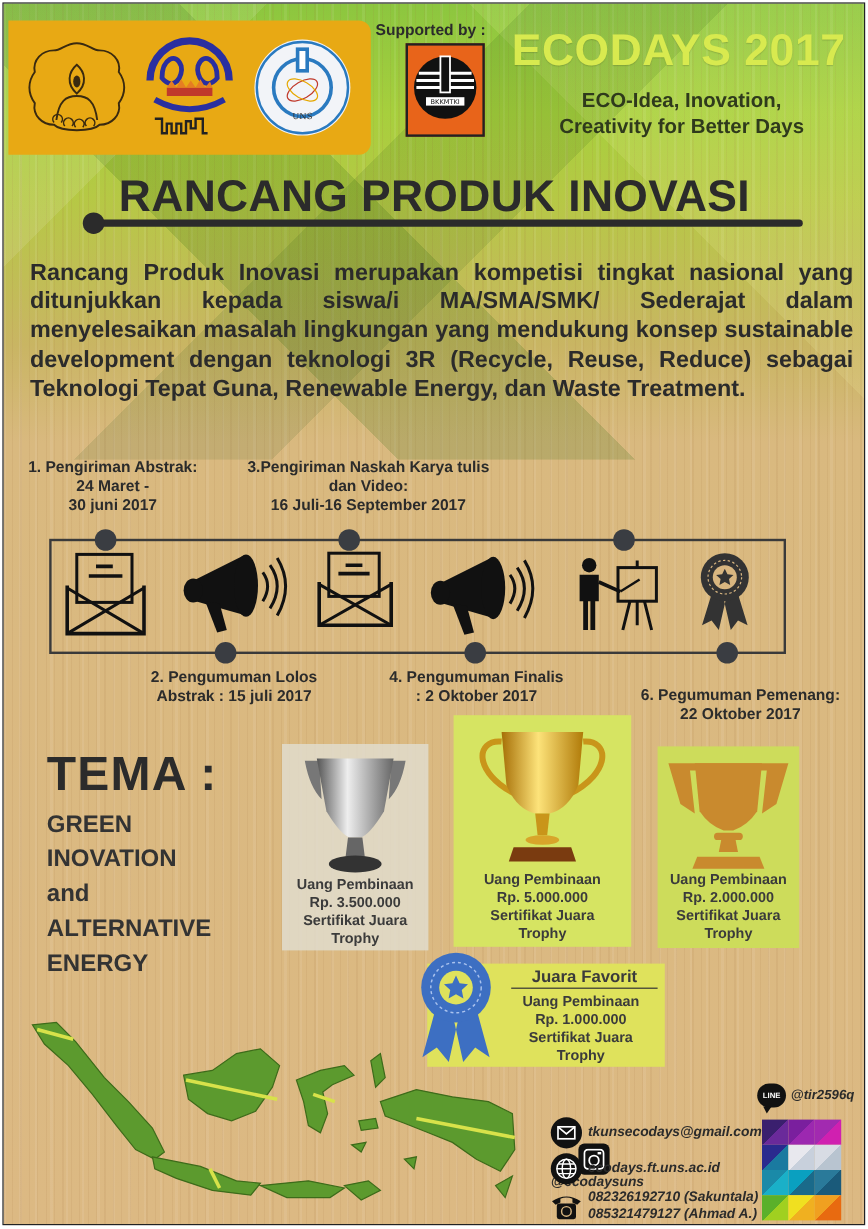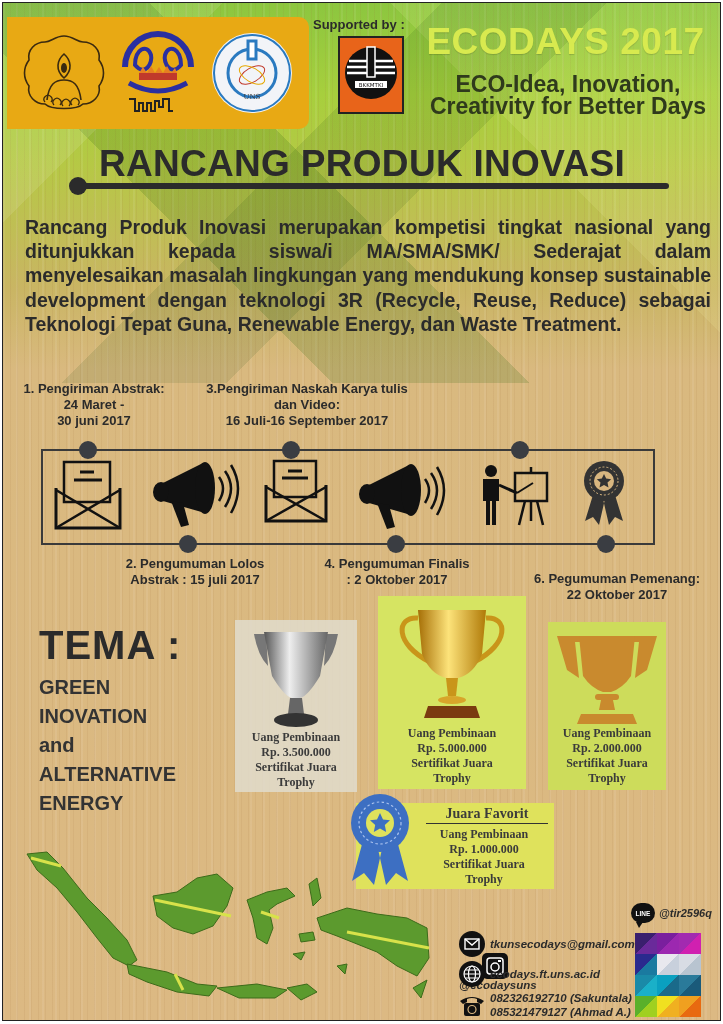--- a/index.html
+++ b/index.html
@@ -36,21 +36,21 @@
     position: absolute; left: 335px; top: 33px; width: 66px; height: 78px;
     background: #e8641a; border: 2px solid #222; display: flex; align-items: center; justify-content: center;
   }
   .event-title {
     position: absolute; left: 410px; top: 18px; width: 305px; text-align: center;
     font-family: "Liberation Sans", sans-serif; font-weight: bold; font-size: 37px; color: #d8ea4f;
     letter-spacing: 0.5px; text-shadow: 0 1px 1px rgba(0,0,0,0.15);
   }
   .tagline {
     position: absolute; left: 415px; top: 70px; width: 300px; text-align: center;
-    font-family: "Liberation Sans", sans-serif; font-weight: bold; font-size: 23px; line-height: 22px; color: #2f3a1c;
+    font-family: "Liberation Sans", sans-serif; font-weight: bold; font-size: 17px; line-height: 22px; color: #2f3a1c;
   }
   .main-title {
     position: absolute; left: 96px; top: 140px; width: 580px;
     font-family: "Liberation Sans", sans-serif; font-weight: bold; font-size: 37px; color: #2b2b2b;
     letter-spacing: 0.3px;
   }
   .title-line { position: absolute; left: 74px; top: 180px; width: 592px; height: 6px; background: #2b2b2b; border-radius: 3px; }
   .title-dot { position: absolute; left: 66px; top: 174px; width: 18px; height: 18px; background: #2b2b2b; border-radius: 50%; }
   .description {
     position: absolute; left: 22px; top: 212px; width: 686px;
@@ -68,21 +68,21 @@
   
   .tema-head {
     position: absolute; left: 36px; top: 620px; font-family: "Liberation Sans", sans-serif; font-weight: bold;
     font-size: 40px; color: #2b2b2b; letter-spacing: 1px;
   }
   .tema-body {
     position: absolute; left: 36px; top: 670px; font-family: "Liberation Sans", sans-serif; font-weight: bold;
     font-size: 20px; line-height: 29px; color: #333;
   }
   
-  .prize { position: absolute; text-align: center; font-family: Liberation Serif, serif; font-weight: bold; font-size: 12px; line-height: 15px; color: #3b3b3b; }
+  .prize { position: absolute; text-align: center; font-family: Liberation Sans, sans-serif; font-weight: bold; font-size: 12px; line-height: 15px; color: #3b3b3b; }
   .prize .trophy { display: flex; justify-content: center; }
   .prize-silver { left: 232px; top: 617px; width: 122px; height: 172px; background: rgba(225,220,205,0.85); padding-top: 6px; }
   .prize-gold { left: 375px; top: 593px; width: 148px; height: 193px; background: #d6e462; padding-top: 8px; }
   .prize-bronze { left: 545px; top: 619px; width: 118px; height: 168px; background: #cddc5b; padding-top: 8px; }
   .prize-fav { left: 353px; top: 800px; width: 198px; height: 86px; background: #dfe25c; }
   .fav-title { position: absolute; left: 70px; top: 3px; width: 122px; text-align: center; font-size: 14px; border-bottom: 1.5px solid #333; padding-bottom: 2px; }
   .fav-text { position: absolute; left: 62px; top: 24px; width: 132px; text-align: center; }
   .fav-rosette { position: absolute; left: -8px; top: -12px; }
   
   .map { position: absolute; left: 14px; top: 845px; }

